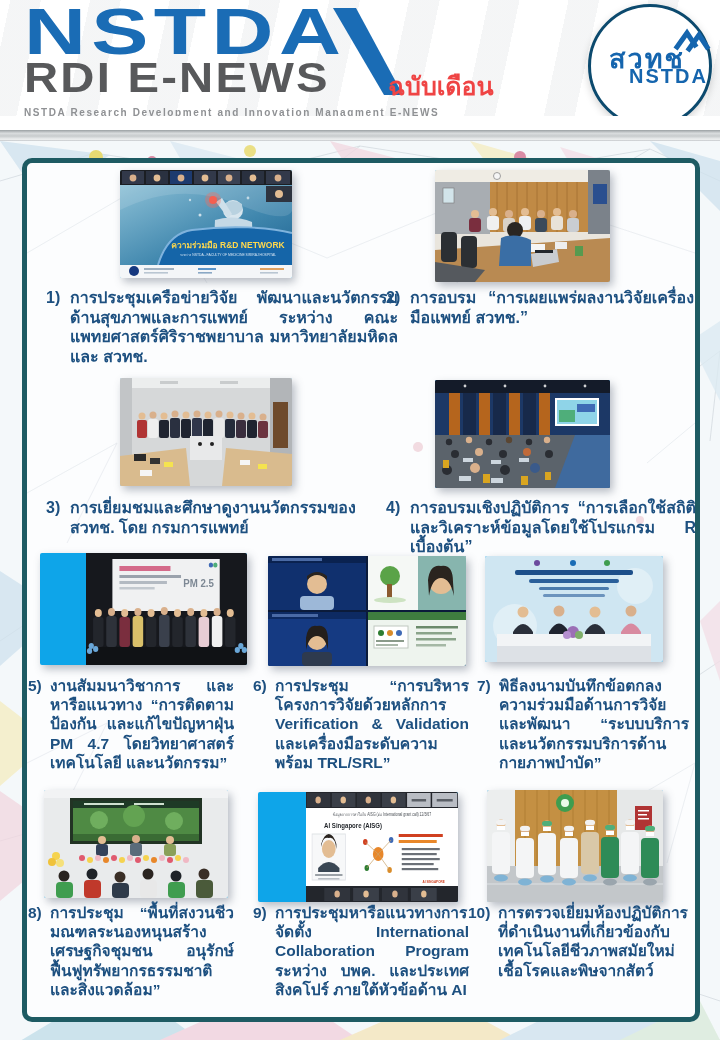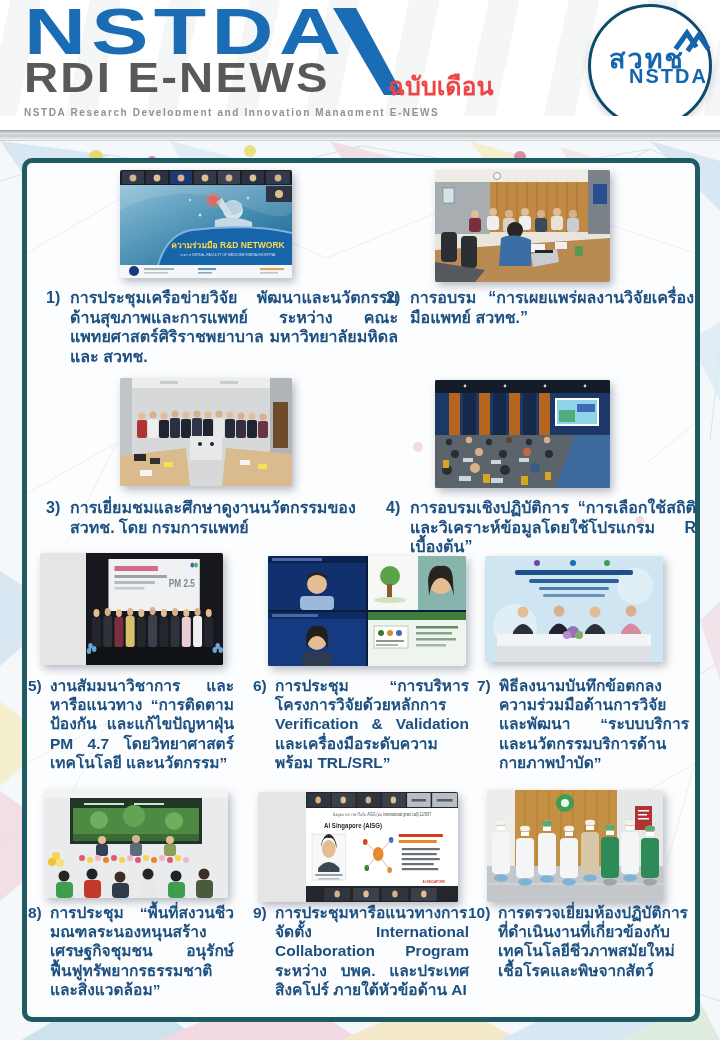--- a/index.html
+++ b/index.html
@@ -27,21 +27,21 @@
   
   .silver-bar{position:absolute;left:0;top:130px;width:720px;height:11px;
      background:linear-gradient(180deg,#9aa0a3 0%,#d9dcde 30%,#c7cbcd 55%,#eef0f1 85%,#c2c6c9 100%);}
   
   .pastel-bg{position:absolute;left:0;top:141px;width:720px;height:899px;}
   
   .frame{position:absolute;left:22px;top:158px;width:678px;height:864px;border:5px solid #1e5b63;
      border-radius:10px;background:#fcfdfe;overflow:hidden;}
   .frame-mesh{position:absolute;left:0;top:0;width:668px;height:854px;}
   .item{position:absolute;}
-  .photo{position:absolute;box-shadow:3px 4px 8px rgba(55,65,85,.35);border-radius:2px;overflow:hidden;background:#e5e5e5;}
+  .photo{position:absolute;box-shadow:3px 4px 8px rgba(55,65,85,.35);border-radius:2px;overflow:hidden;background:#0ea5e9;}
   .photo svg{display:block;width:100%;height:100%;}
   .caption{position:absolute;display:flex;color:#1d5080;font-weight:600;}
   .cap-lg{font-size:16px;line-height:1.23;}
   .cap-sm{font-size:15.5px;line-height:1.24;}
   .caption .num{flex:none;}
   .caption .txt{flex:1;text-align:justify;}
 </style>
 </head>
 <body>
 
@@ -360,21 +360,21 @@
             </g>
         </svg>
       </div>
       <div class="caption cap-lg" style="left:359px;top:335px;width:310px;">
         <span class="num" style="width:24px;">4)</span>
         <span class="txt">การอบรมเชิงปฏิบัติการ “การเลือกใช้สถิติและวิเคราะห์ข้อมูลโดยใช้โปรแกรม R เบื้องต้น”</span>
       </div>
     </div>
 
     <div class="item">
-      <div class="photo" style="left:13px;top:390px;width:183px;height:112px;padding-left:46px;">
+      <div class="photo" style="left:13px;top:390px;width:207px;height:112px;padding-left:46px;">
         <svg viewBox="0 0 183 112" preserveAspectRatio="none">
           <rect width="183" height="112" fill="#16181d"></rect>
           <polygon points="30,6 152,6 152,58 30,58" fill="#f0f1f2"></polygon>
           <rect x="38" y="13" width="58" height="5" fill="#d46a8a"></rect>
           <rect x="38" y="22" width="70" height="3" fill="#9aa2ac"></rect>
           <rect x="38" y="28" width="54" height="3" fill="#b3bac2"></rect>
           <rect x="38" y="34" width="40" height="2.5" fill="#c3c9cf"></rect>
           <text x="128" y="34" font-size="11" font-weight="bold" fill="#7d8894" text-anchor="middle">PM 2.5</text>
           <circle cx="142" cy="12" r="2.5" fill="#3f6ab5"></circle>
             <circle cx="147" cy="12" r="2.5" fill="#4fae7a"></circle>

